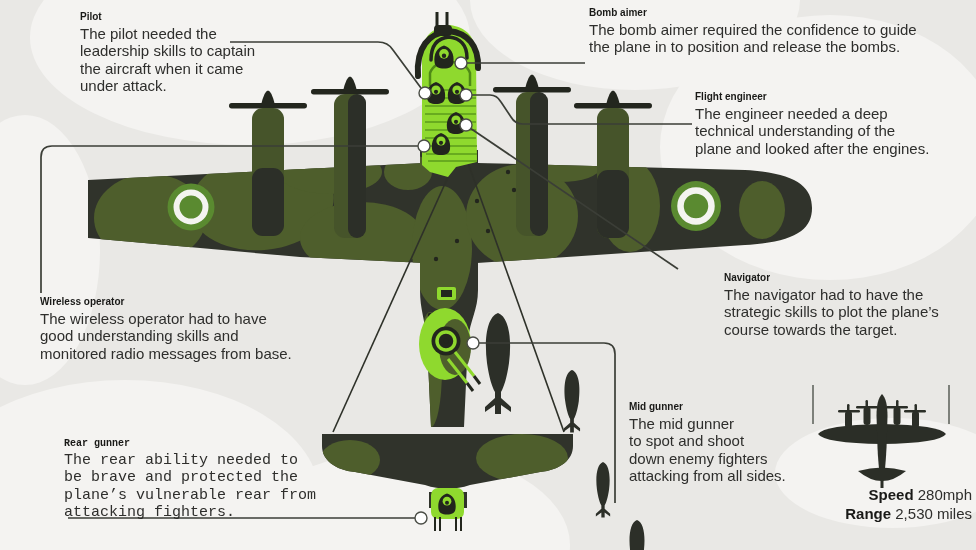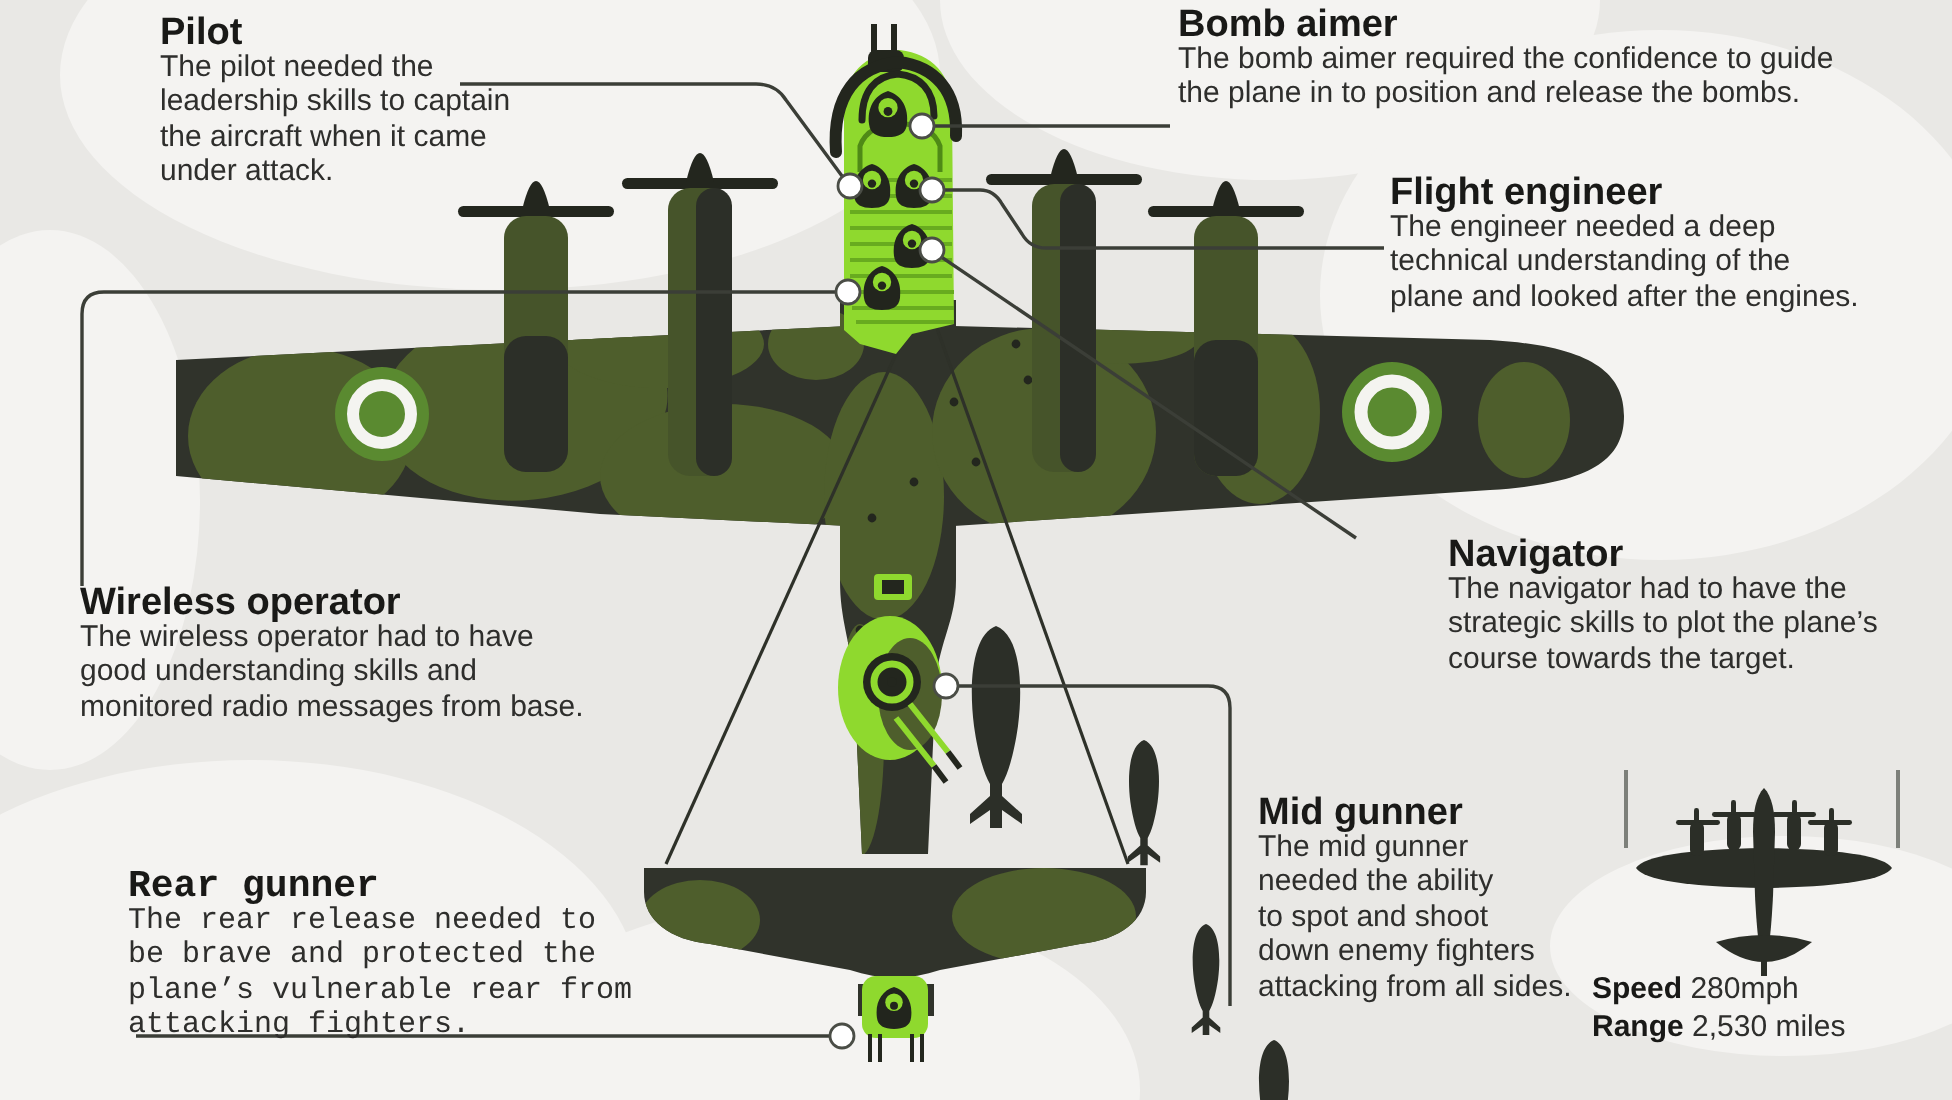--- a/index.html
+++ b/index.html
@@ -4,26 +4,26 @@
 <style>
   html,body{margin:0;padding:0;}
   #canvas{
     position:relative; width:976px; height:550px; overflow:hidden;
     background:#e9e8e5;
     font-family:"Liberation Sans", sans-serif;
   }
   .cloud{position:absolute; background:#f4f3f1; border-radius:50%;}
   svg.scene{position:absolute; left:0; top:0;}
   .label{position:absolute; color:#2e2e2c; font-size:15px; line-height:17.4px;}
-  .label h3{margin:0; padding:0; font-size:19px; line-height:17px; font-weight:bold; color:#191917;}
+  .label h3{margin:0; padding:0; font-size:10px; line-height:17px; font-weight:bold; color:#191917;}
   .tl{white-space:nowrap;}
   .stat-wingspan{position:absolute; left:791px; top:369px; width:182px; text-align:center;
     font-size:15px; color:#26262.4;}
   .stat-wingspan .b{font-weight:bold; color:#191917;}
-  .stat-perf{position:absolute; left:796px; top:486px; width:176px; text-align:left;
+  .stat-perf{position:absolute; left:796px; top:486px; width:176px; text-align:right;
     font-size:15px; line-height:18.5px; color:#2e2e2c;}
   .stat-perf .b{font-weight:bold; color:#191917;}
 </style>
 </head>
 <body>
 
 <div id="canvas">
 
   <div class="cloud" style="left:30px;top:-70px;width:440px;height:215px;"></div>
   <div class="cloud" style="left:470px;top:-90px;width:330px;height:180px;"></div>
@@ -280,32 +280,31 @@
     <div>
         <div class="tl">The wireless operator had to have</div>
         <div class="tl">good understanding skills and</div>
         <div class="tl">monitored radio messages from base.</div>
       </div>
   </div>
 
   <div class="label" style="left:64px; top:435px;font-family:Liberation Mono, monospace;">
     <h3>Rear gunner</h3>
     <div>
-        <div class="tl">The rear release needed to</div>
+        <div class="tl">The rear ability needed to</div>
         <div class="tl">be brave and protected the</div>
         <div class="tl">plane’s vulnerable rear from</div>
         <div class="tl">attacking fighters.</div>
       </div>
   </div>
 
   <div class="label" style="left:629px; top:398px;">
     <h3>Mid gunner</h3>
     <div>
         <div class="tl">The mid gunner</div>
-        <div class="tl">needed the ability</div>
         <div class="tl">to spot and shoot</div>
         <div class="tl">down enemy fighters</div>
         <div class="tl">attacking from all sides.</div>
       </div>
   </div>
 
   <div class="stat-perf">
     <div class="tl">
       <span class="b">Speed</span>
       <span>280mph</span>

